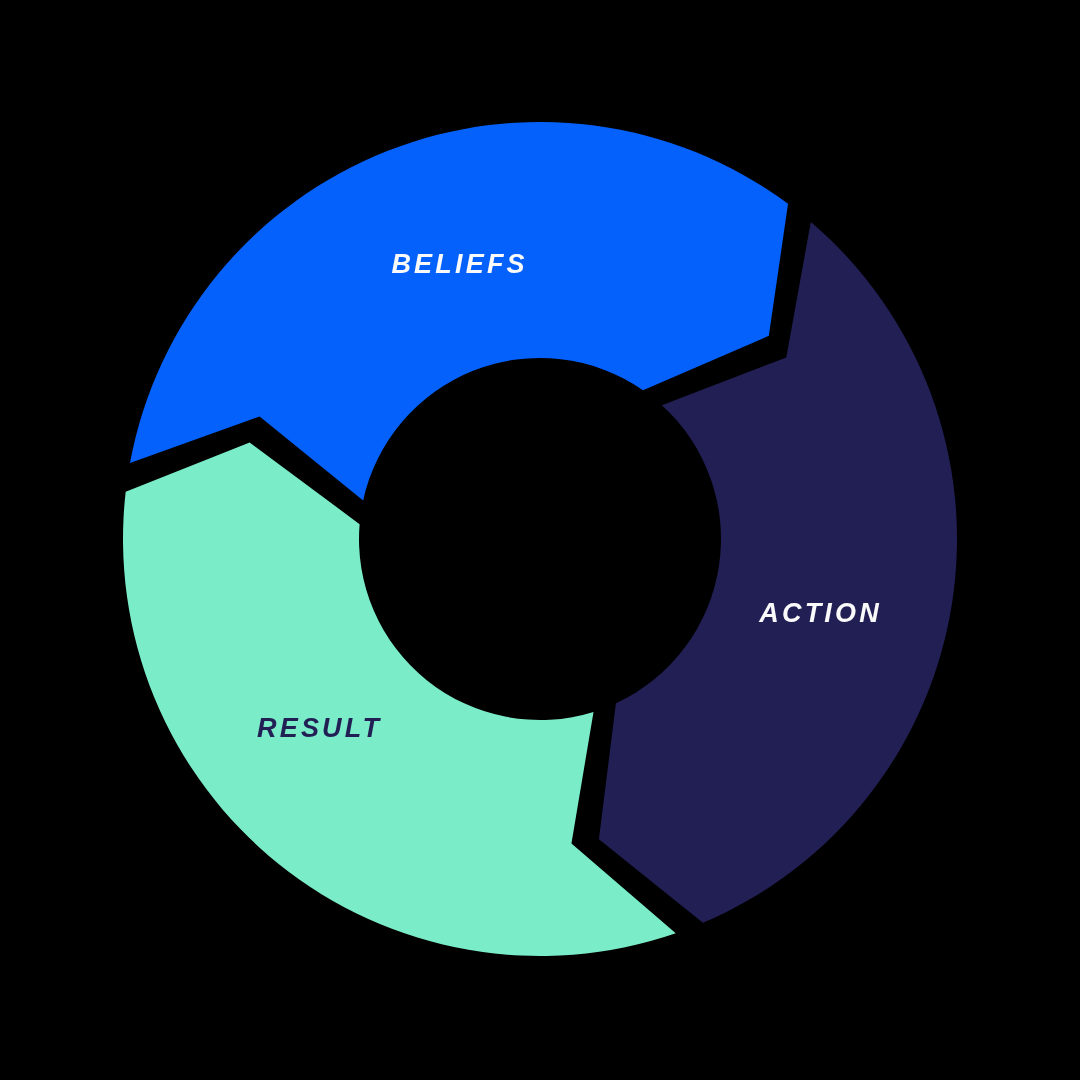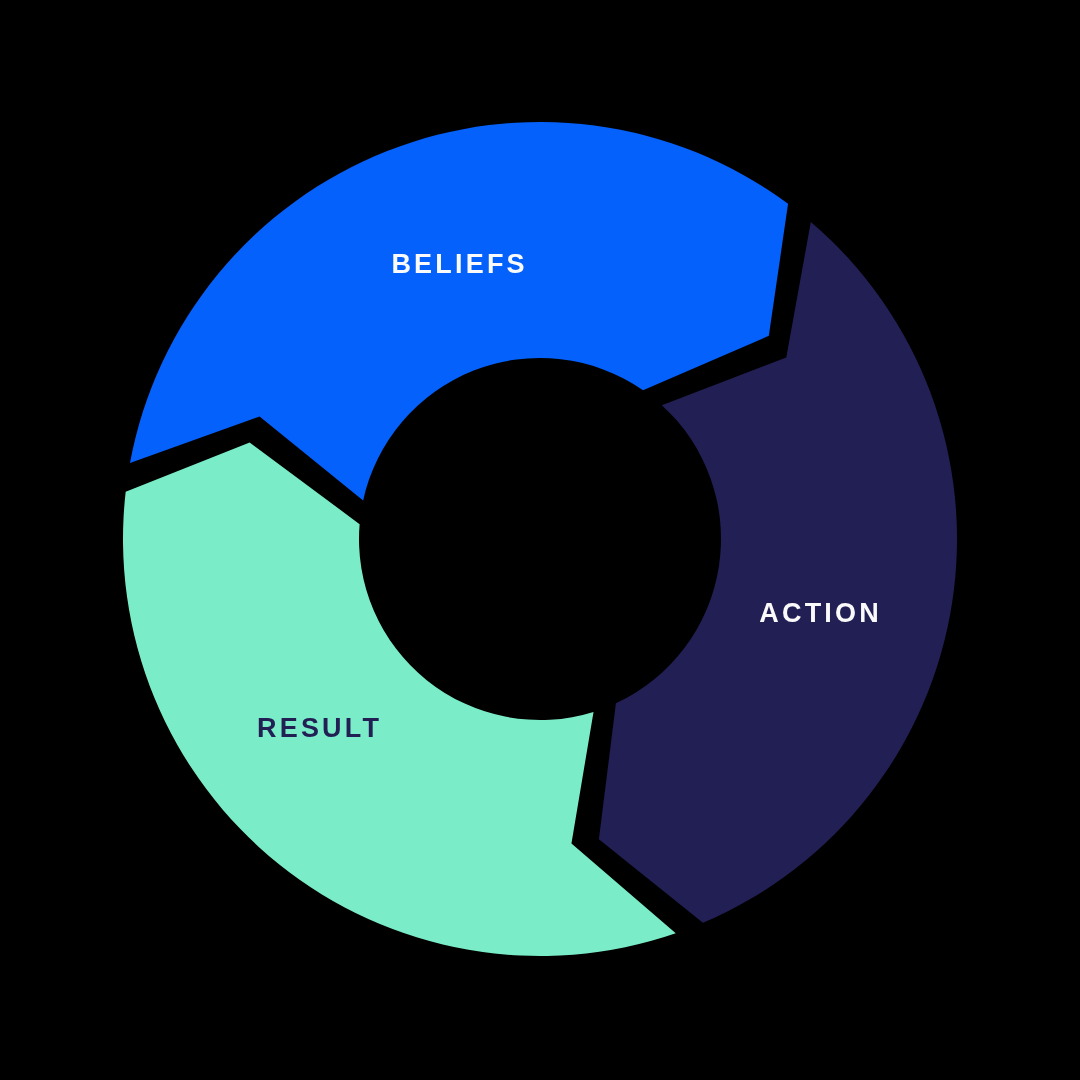--- a/index.html
+++ b/index.html
@@ -9,20 +9,21 @@
     height: 1080px;
     background: #000000;
     overflow: hidden;
     font-family: "Liberation Sans", sans-serif;
   }
   .stage {
     position: relative;
     width: 1080px;
     height: 1080px;
     background: #000000;
+    font-style: italic;
   }
   svg.cycle {
     position: absolute;
     left: 0;
     top: 0;
   }
   svg.cycle text {
     font-family: "Liberation Sans", sans-serif;
     font-weight: 700;
     font-size: 27px;

